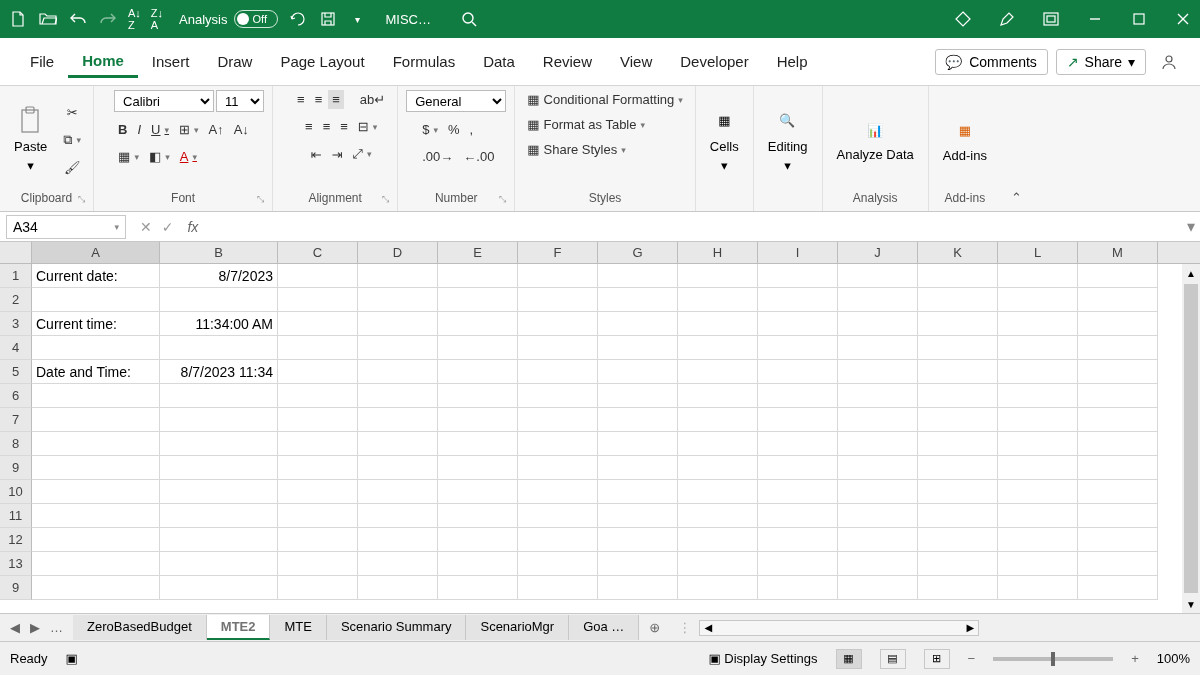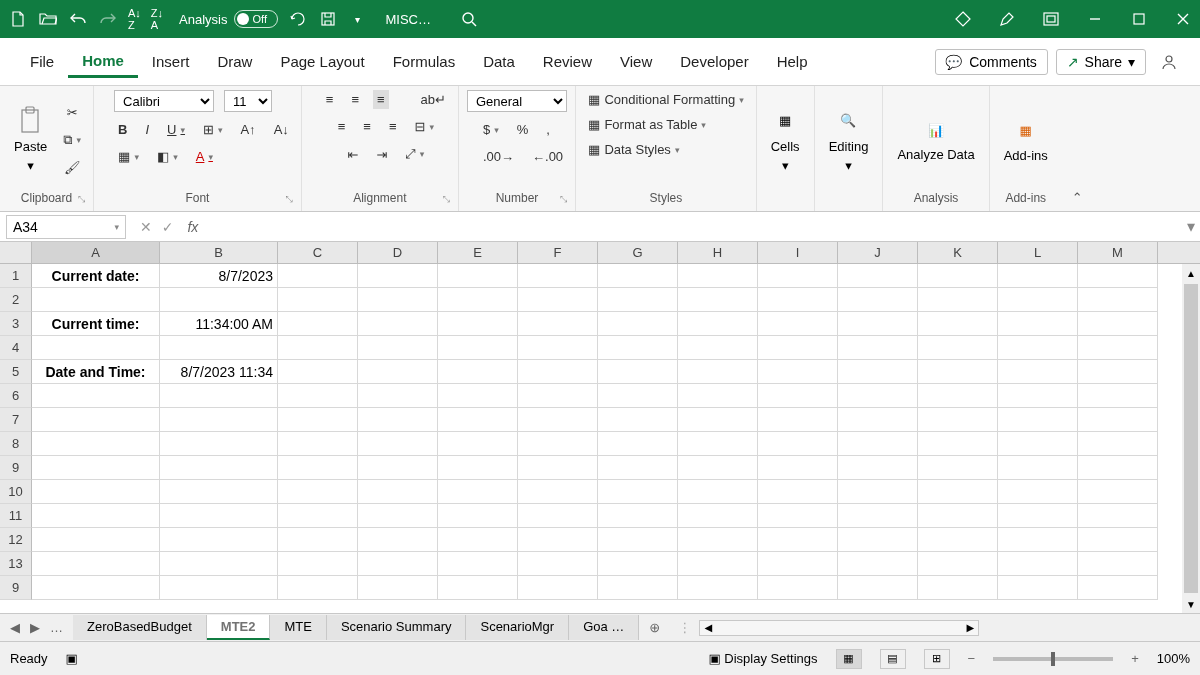--- a/index.html
+++ b/index.html
@@ -29,21 +29,21 @@
 
 
 .ribbon { background: #f6f6f6; height: 126px; display: flex; border-bottom: 1px solid #c8c8c8; }
 .group { display: flex; flex-direction: column; border-right: 1px solid #e1e1e1; padding: 4px 8px; }
 .group-body { flex: 1; display: flex; align-items: center; }
 .group-label { font-size: 12px; text-align: center; color: #555; padding: 2px 0; position: relative; }
 .group-label .launcher { position: absolute; right: 0; bottom: 2px; font-size: 9px; color: #888; cursor: pointer; }
 .ribbtn { font-size: 13px; color: #333; cursor: pointer; padding: 2px 4px; display: flex; align-items: center; gap: 4px; }
 .ribbtn .arrow { font-size: 9px; color: #777; }
 .icon-stack { display: flex; flex-direction: column; gap: 8px; align-items: center; }
-.icon-row { display: flex; gap: 10px; align-items: flex-end; padding-left: 12px; }
+.icon-row { display: flex; gap: 2px; align-items: flex-end; padding-left: 12px; }
 .font-select { border: 1px solid #bcbcbc; background: #fff; font-size: 13px; height: 22px; padding: 0 4px; }
 .font-select.name { width: 100px; }
 .font-select.size { width: 48px; }
 .big-btn { display: flex; flex-direction: column; align-items: center; gap: 4px; cursor: pointer; font-size: 13px; padding: 4px 6px; }
 .big-btn .bicon { width: 28px; height: 28px; display: flex; align-items: center; justify-content: center; }
 .collapse-btn { align-self: flex-end; padding: 6px 10px; cursor: pointer; font-size: 13px; color: #555; }
 
 
 .formulabar { background: #fff; height: 30px; display: flex; align-items: center; border-bottom: 1px solid #c8c8c8; }
 .namebox { width: 120px; border: 1px solid #c8c8c8; height: 24px; margin-left: 6px; display: flex; align-items: center; padding: 0 6px; font-size: 14px; background: #fff; justify-content: space-between; }
@@ -62,21 +62,21 @@
 .ch.colA { width: 128px; background: #d4d4d4; }
 .ch.other { width: 80px; }
 .ch.colB { width: 118px; }
 .rows { flex: 1; overflow: hidden; }
 .row { display: flex; height: 24px; }
 .rh { width: 32px; border-right: 1px solid #bcbcbc; border-bottom: 1px solid #d8d8d8; background: #e8e8e8; font-size: 13px; text-align: center; line-height: 24px; color: #444; cursor: pointer; }
 .cell { border-right: 1px solid #d8d8d8; border-bottom: 1px solid #d8d8d8; font-size: 14px; padding: 0 4px; line-height: 24px; overflow: hidden; white-space: nowrap; }
 .cell.colA { width: 128px; }
 .cell.colB { width: 118px; text-align: right; }
 .cell.other { width: 80px; }
-.cell.bold { font-weight: 700; text-align: center; }
+.cell.bold { font-weight: 400; }
 .vscroll { position: absolute; right: 0; top: 22px; bottom: 0; width: 18px; background: #f0f0f0; display: flex; flex-direction: column; align-items: center; }
 .vscroll .arrow { height: 18px; font-size: 10px; cursor: pointer; display:flex; align-items:center; }
 .vscroll .thumb { width: 14px; flex: 1; background: #c8c8c8; margin: 2px 0; cursor: pointer; }
 
 
 .sheetbar { height: 28px; background: #f0f0f0; display: flex; align-items: center; border-top: 1px solid #c8c8c8; font-size: 13px; }
 .sheet-nav { display: flex; gap: 10px; padding: 0 10px; color: #666; }
 .sheet-nav span { cursor: pointer; }
 .sheet-tab { padding: 4px 14px; border-right: 1px solid #c8c8c8; cursor: pointer; background: #e4e4e4; }
 .sheet-tab.active { background: #fff; color: #737373; font-weight: 600; border-bottom: 2px solid #107c41; }
@@ -313,21 +313,21 @@
           <span>Conditional Formatting</span>
           <span class="arrow">▾</span>
         </div>
       <div class="ribbtn">
           <span>▦</span>
           <span>Format as Table</span>
           <span class="arrow">▾</span>
         </div>
       <div class="ribbtn">
           <span>▦</span>
-          <span>Data Styles</span>
+          <span>Share Styles</span>
           <span class="arrow">▾</span>
         </div>
     </div>
     <div class="group-label"><span>Styles</span></div>
   </div>
 
   <div class="group">
     <div class="group-body">
         <div class="big-btn">
           <div class="bicon">▦</div>

